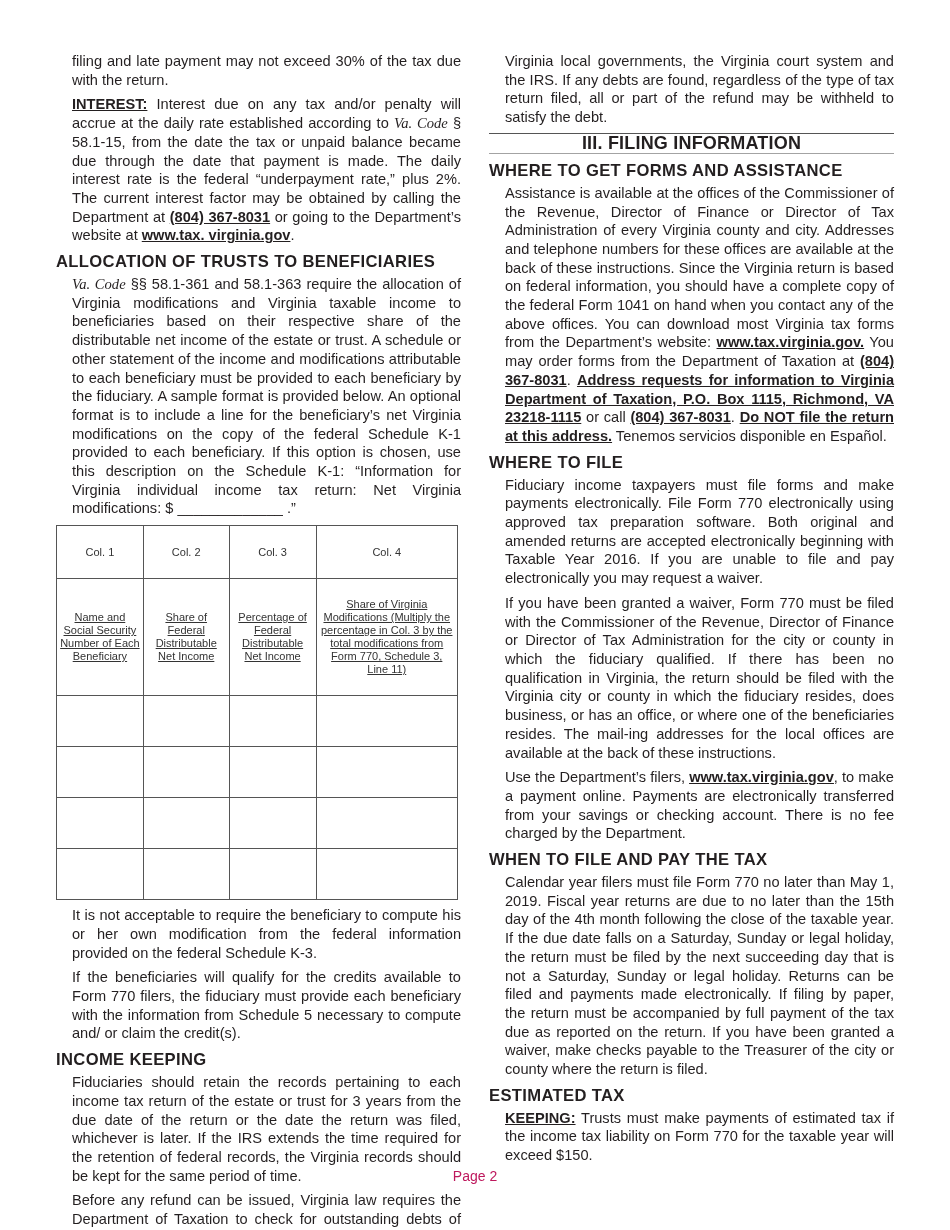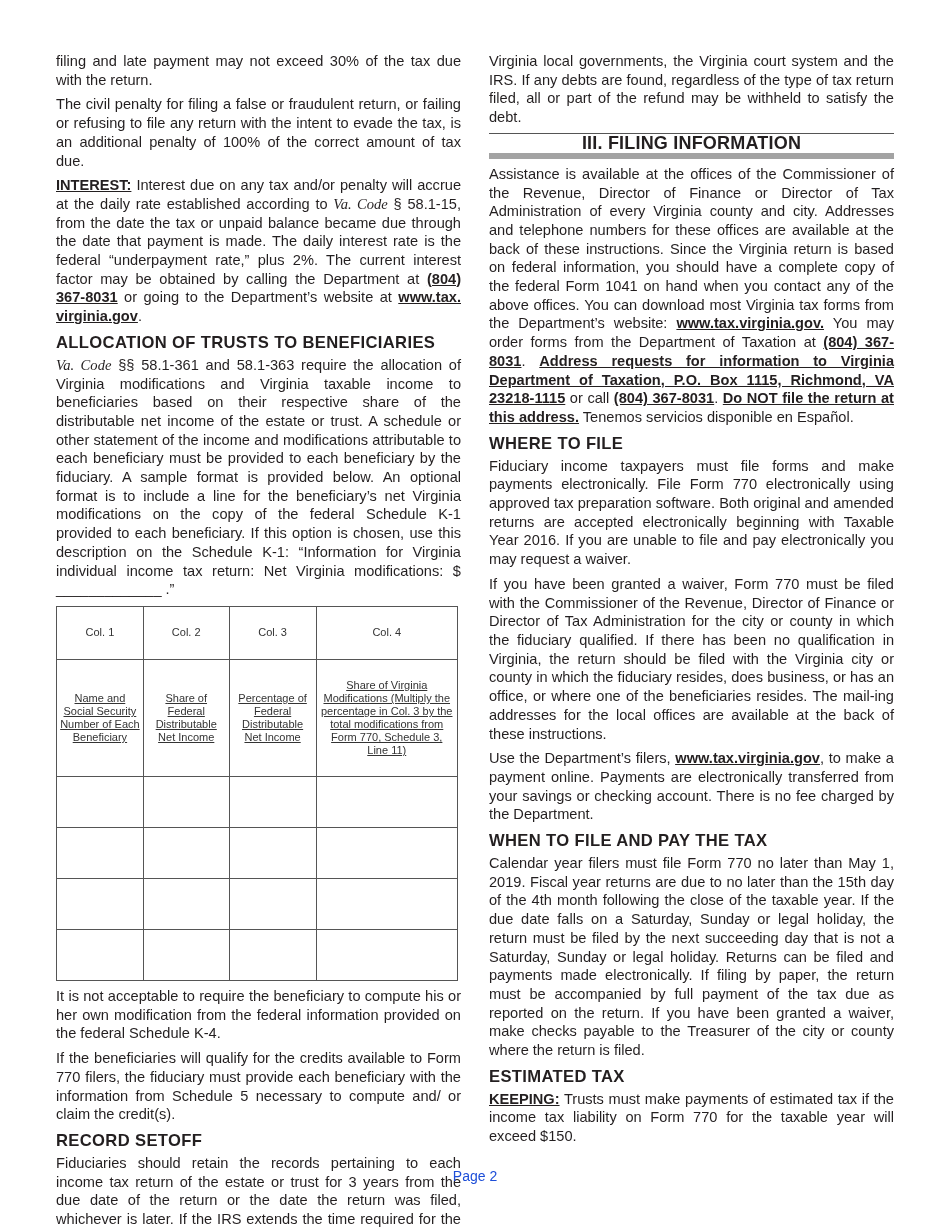--- a/index.html
+++ b/index.html
@@ -6,55 +6,54 @@
   body {
     width: 950px; height: 1230px; position: relative; overflow: hidden;
     font-family: "Liberation Sans", sans-serif; color: #231f20;
   }
   .col {
     position: absolute; top: 52px; width: 405px;
     font-size: 14.6px; line-height: 18.7px;
   }
   .col.left { left: 56px; }
   .col.right { left: 489px; }
-  p { margin: 0 0 6px 0; text-align: justify; }
+  p { margin: 0 0 6px 16px; text-align: justify; }
   h2 {
     margin: 4px 0 2px 0; font-size: 16.6px; line-height: 22px;
     font-weight: bold; letter-spacing: 0.35px;
   }
   .section-title {
-    margin: 4px 0 6px 0; border-top: 1px solid #555; border-bottom: 6px solid #a3a3a3;
+    margin: 4px 0 6px 0; border-top: 1px solid #555; border-bottom: 1px solid #a3a3a3;
     text-align: center; font-weight: bold; font-size: 18px; line-height: 19px;
     padding: 0; letter-spacing: 0.2px;
   }
   b { font-weight: bold; text-decoration: underline; }
   i { font-style: italic; font-family: Liberation Serif, serif; }
   u { text-decoration: underline; }
   table.k1 {
     border-collapse: collapse; width: 402px; margin: 7px 0 6px 0;
     font-size: 11px; line-height: 13px; color: #333;
   }
   table.k1 td, table.k1 th {
     border: 1px solid #555; text-align: center; vertical-align: middle;
     font-weight: normal; padding: 16px 3px;
   }
   table.k1 tr.hdr td { height: 20px; }
   table.k1 tr.desc td { height: 84px; text-decoration: underline; }
   table.k1 tr.blank td { height: 18px; }
   .footer {
     position: absolute; top: 1168px; left: 0; width: 950px; text-align: center;
-    font-size: 14px; color: #1d4ed8;
+    font-size: 14px; color: #be185d;
   }
 </style>
 </head>
 <body>
 
 <div class="col left">
   <p>filing and late payment may not exceed 30% of the tax due with the return.</p>
-  <p>The civil penalty for filing a false or fraudulent return, or failing or refusing to file any return with the intent to evade the tax, is an additional penalty of 100% of the correct amount of tax due.</p>
   <p><b>INTEREST:</b><span> Interest due on any tax and/or penalty will accrue at the daily rate established according to </span><i>Va. Code</i><span> § 58.1-15, from the date the tax or unpaid balance became due through the date that payment is made. The daily interest rate is the federal “underpayment rate,” plus 2%. The current interest factor may be obtained by calling the Department at </span><b>(804) 367-8031</b><span> or going to the Department’s website at </span><b>www.tax. virginia.gov</b><span>.</span></p>
 
   <h2>ALLOCATION OF TRUSTS TO BENEFICIARIES</h2>
   <p><i>Va. Code</i><span> §§ 58.1-361 and 58.1-363 require the allocation of Virginia modifications and Virginia taxable income to beneficiaries based on their respective share of the distributable net income of the estate or trust. A schedule or other statement of the income and modifications attributable to each beneficiary must be provided to each beneficiary by the fiduciary. A sample format is provided below. An optional format is to include a line for the beneficiary’s net Virginia modifications on the copy of the federal Schedule K-1 provided to each beneficiary. If this option is chosen, use this description on the Schedule K-1: “Information for Virginia individual income tax return: Net Virginia modifications: $ _____________ .”</span></p>
 
   <table class="k1">
     <colgroup>
         <col style="width:87px">
         <col style="width:86px">
         <col style="width:87px">
@@ -93,34 +92,35 @@
         </tr>
     <tr class="blank">
           <td></td>
           <td></td>
           <td></td>
           <td></td>
         </tr>
   </tbody>
     </table>
 
-  <p>It is not acceptable to require the beneficiary to compute his or her own modification from the federal information provided on the federal Schedule K-4.</p>
+  <p>It is not acceptable to require the beneficiary to compute his or her own modification from the federal information provided on the federal Schedule K-3.</p>
   <p>If the beneficiaries will qualify for the credits available to Form 770 filers, the fiduciary must provide each beneficiary with the information from Schedule 5 necessary to compute and/ or claim the credit(s).</p>
 
-  <h2>RECORD SETOFF</h2>
+  <h2>INCOME KEEPING</h2>
   <p>Fiduciaries should retain the records pertaining to each income tax return of the estate or trust for 3 years from the due date of the return or the date the return was filed, whichever is later. If the IRS extends the time required for the retention of federal records, the Virginia records should be kept for the same period of time.</p>
 
   <p>Before any refund can be issued, Virginia law requires the Department of Taxation to check for outstanding debts of the taxpayer with agencies of the Commonwealth of Virginia,</p>
 </div>
 
 <div class="col right">
   <p>Virginia local governments, the Virginia court system and the IRS. If any debts are found, regardless of the type of tax return filed, all or part of the refund may be withheld to satisfy the debt.</p>
 
   <div class="section-title">III. FILING INFORMATION</div>
 
+  <h2>WHERE TO GET FORMS AND ASSISTANCE</h2>
   <p><span>Assistance is available at the offices of the Commissioner of the Revenue, Director of Finance or Director of Tax Administration of every Virginia county and city. Addresses and telephone numbers for these offices are available at the back of these instructions. Since the Virginia return is based on federal information, you should have a complete copy of the federal Form 1041 on hand when you contact any of the above offices. You can download most Virginia tax forms from the Department’s website: </span><b>www.tax.virginia.gov.</b><span> You may order forms from the Department of Taxation at </span><b>(804) 367-8031</b><span>. </span><b>Address requests for information to Virginia Department of Taxation, P.O. Box 1115, Richmond, VA 23218-1115</b><span> or call </span><b>(804) 367-8031</b><span>. </span><b>Do NOT file the return at this address.</b><span> Tenemos servicios disponible en Español.</span></p>
 
   <h2>WHERE TO FILE</h2>
   <p>Fiduciary income taxpayers must file forms and make payments electronically.  File Form 770 electronically using approved tax preparation software. Both original and amended returns are accepted electronically beginning with Taxable Year 2016.  If you are unable to file and pay electronically you may request a waiver.</p>
   <p>If you have been granted a waiver, Form 770 must be filed with the Commissioner of the Revenue, Director of Finance or Director of Tax Administration for the city or county in which the fiduciary qualified. If there has been no qualification in Virginia, the return should be filed with the Virginia city or county in which the fiduciary resides, does business, or has an office, or where one of the beneficiaries resides. The mail-ing addresses for the local offices are available at the back of these instructions.</p>
   <p><span>Use the Department’s filers, </span><b><u>www.tax.virginia.gov</u></b><span>, to make a payment online. Payments are electronically transferred from your savings or checking account. There is no fee charged by the Department.</span></p>
 
   <h2>WHEN TO FILE AND PAY THE TAX</h2>
   <p>Calendar year filers must file Form 770 no later than May 1, 2019. Fiscal year returns are due to no later than the 15th day of the 4th month following the close of the taxable year. If the due date falls on a Saturday, Sunday or legal holiday, the return must be filed by the next succeeding day that is not a Saturday, Sunday or legal holiday. Returns can be filed and payments made electronically.  If filing by paper, the return must be accompanied by full payment of the tax due as reported on the return. If you have been granted a waiver, make checks payable to the Treasurer of the city or county where the return is filed.</p>
 

